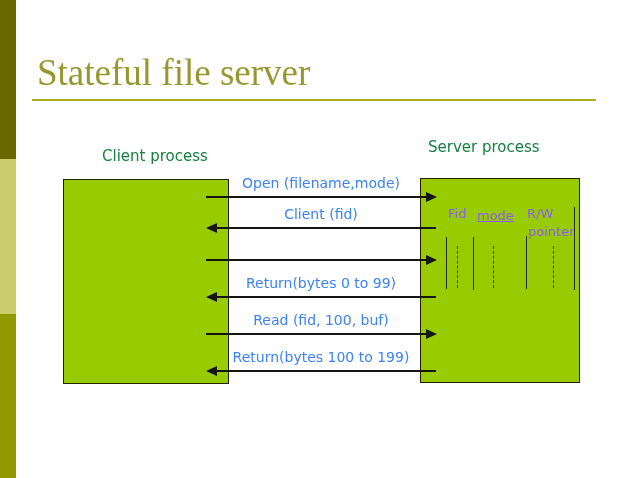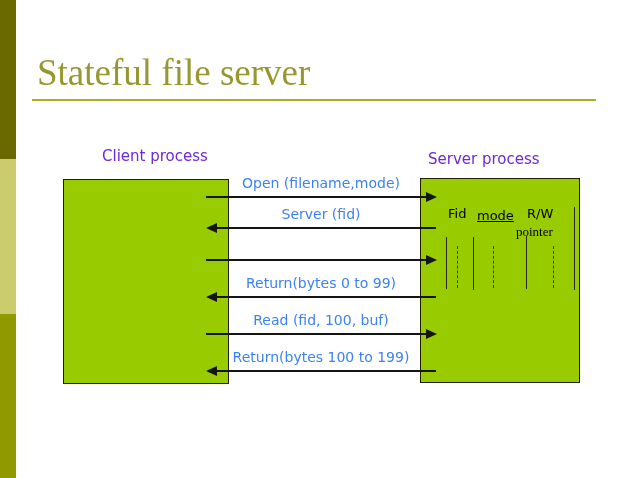--- a/index.html
+++ b/index.html
@@ -23,23 +23,23 @@
     font-size:37px;line-height:42px;color:#97972f;
     white-space:nowrap;
   }
   .title-rule{position:absolute;left:32px;top:99px;width:564px;height:2px;background:#adad1e;}
 
   
   .proc-box{position:absolute;background:#99cc00;border:1px solid #222200;box-sizing:border-box;}
   .client-box{left:63px;top:179px;width:166px;height:205px;}
   .server-box{left:420px;top:178px;width:160px;height:205px;}
 
-  .proc-label{position:absolute;font-size:15px;color:#6d28d9;white-space:nowrap;}
+  .proc-label{position:absolute;font-size:15px;color:#15803d;white-space:nowrap;}
   .client-label{left:102px;top:147px;}
-  .server-label{left:428px;top:150px;text-align:right;}
+  .server-label{left:428px;top:138px;text-align:right;}
 
   
   .msg-label{
     position:absolute;left:206px;width:230px;text-align:center;
     font-size:14px;line-height:17px;color:#3b82f6;white-space:nowrap;
   }
   #msg0-label{top:175px;} #msg1-label{top:206px;} #msg2-label{top:238px;}
   #msg3-label{top:275px;} #msg4-label{top:312px;} #msg5-label{top:349px;}
 
   .arrow-line{position:absolute;height:2px;background:#151515;}
@@ -48,25 +48,25 @@
   .head-left{border-right:11px solid #151515;}
 
   #msg0-line{left:206px;top:196px;width:221px;} #msg0-head{left:426px;top:192px;}
   #msg1-head{left:206px;top:223px;} #msg1-line{left:217px;top:227px;width:219px;}
   #msg2-line{left:206px;top:259px;width:221px;} #msg2-head{left:426px;top:255px;}
   #msg3-head{left:206px;top:292px;} #msg3-line{left:217px;top:296px;width:219px;}
   #msg4-line{left:206px;top:333px;width:221px;} #msg4-head{left:426px;top:329px;}
   #msg5-head{left:206px;top:366px;} #msg5-line{left:217px;top:370px;width:219px;}
 
   
-  .tbl-header{position:absolute;font-size:13px;color:#000000;white-space:nowrap;}
+  .tbl-header{position:absolute;font-size:13px;color:#8b5cf6;white-space:nowrap;}
   #col-fid{left:448px;top:206px;}
   #col-mode{left:477px;top:208px;text-decoration:underline;}
   #col-rw1{left:527px;top:206px;}
-  #col-rw2{left:516px;top:224px;font-family:Liberation Serif, serif;}
+  #col-rw2{left:528px;top:224px;}
 
   .tbl-line{position:absolute;width:0;border-left:1px solid #2a2a10;}
   #line-a{left:446px;top:237px;height:52px;}
   #line-b{left:473px;top:237px;height:53px;}
   #line-c{left:526px;top:236px;height:53px;}
   #line-d{left:574px;top:207px;height:83px;}
   .tbl-dash{position:absolute;width:0;border-left:1px dashed #3a3a20;}
   #dash-a{left:457px;top:246px;height:42px;}
   #dash-b{left:493px;top:246px;height:42px;}
   #dash-c{left:553px;top:246px;height:42px;}
@@ -88,21 +88,21 @@
   <div class="proc-label client-label">Client process</div>
   <div class="proc-label server-label">Server process</div>
 
   <div class="proc-box client-box"></div>
   <div class="proc-box server-box"></div>
 
   <div class="msg-label" id="msg0-label">Open (filename,mode)</div>
   <div class="arrow-line" id="msg0-line"></div>
   <div class="arrow-head head-right" id="msg0-head"></div>
 
-  <div class="msg-label" id="msg1-label">Server (fid)</div>
+  <div class="msg-label" id="msg1-label">Client (fid)</div>
   <div class="arrow-head head-left" id="msg1-head"></div>
   <div class="arrow-line" id="msg1-line"></div>
 
   <div class="arrow-line" id="msg2-line"></div>
   <div class="arrow-head head-right" id="msg2-head"></div>
 
   <div class="msg-label" id="msg3-label">Return(bytes 0 to 99)</div>
   <div class="arrow-head head-left" id="msg3-head"></div>
   <div class="arrow-line" id="msg3-line"></div>
 

